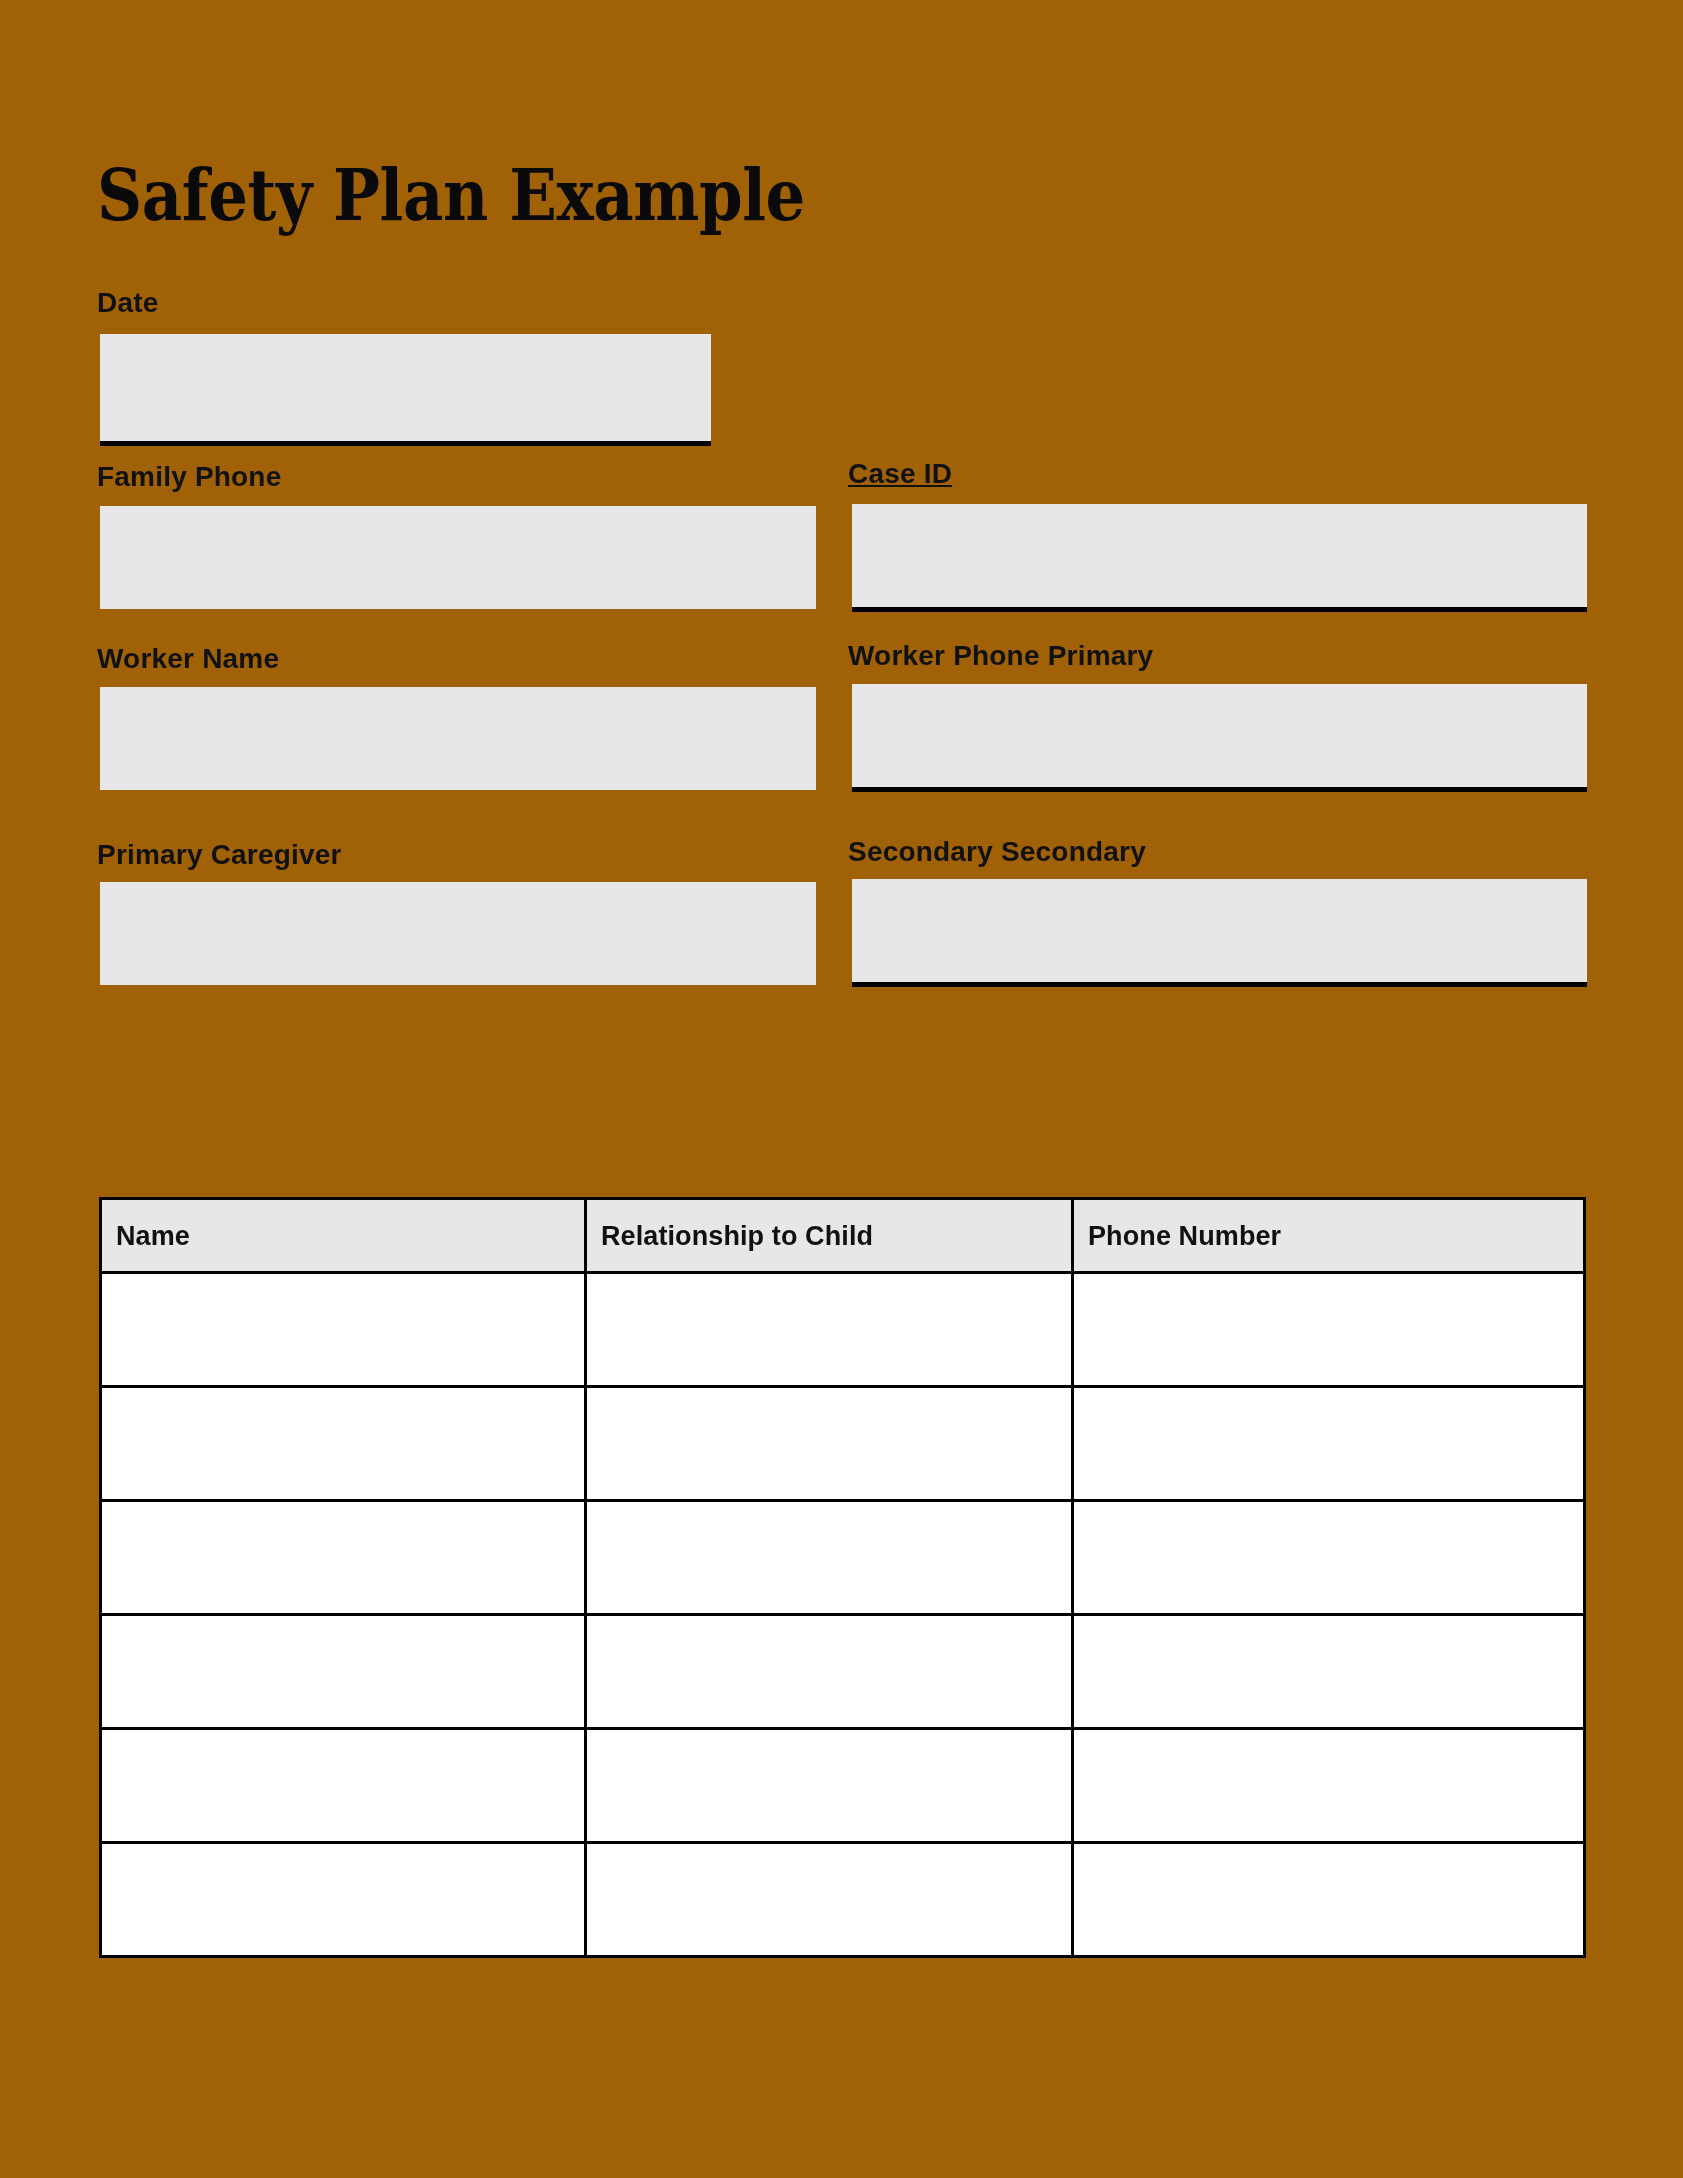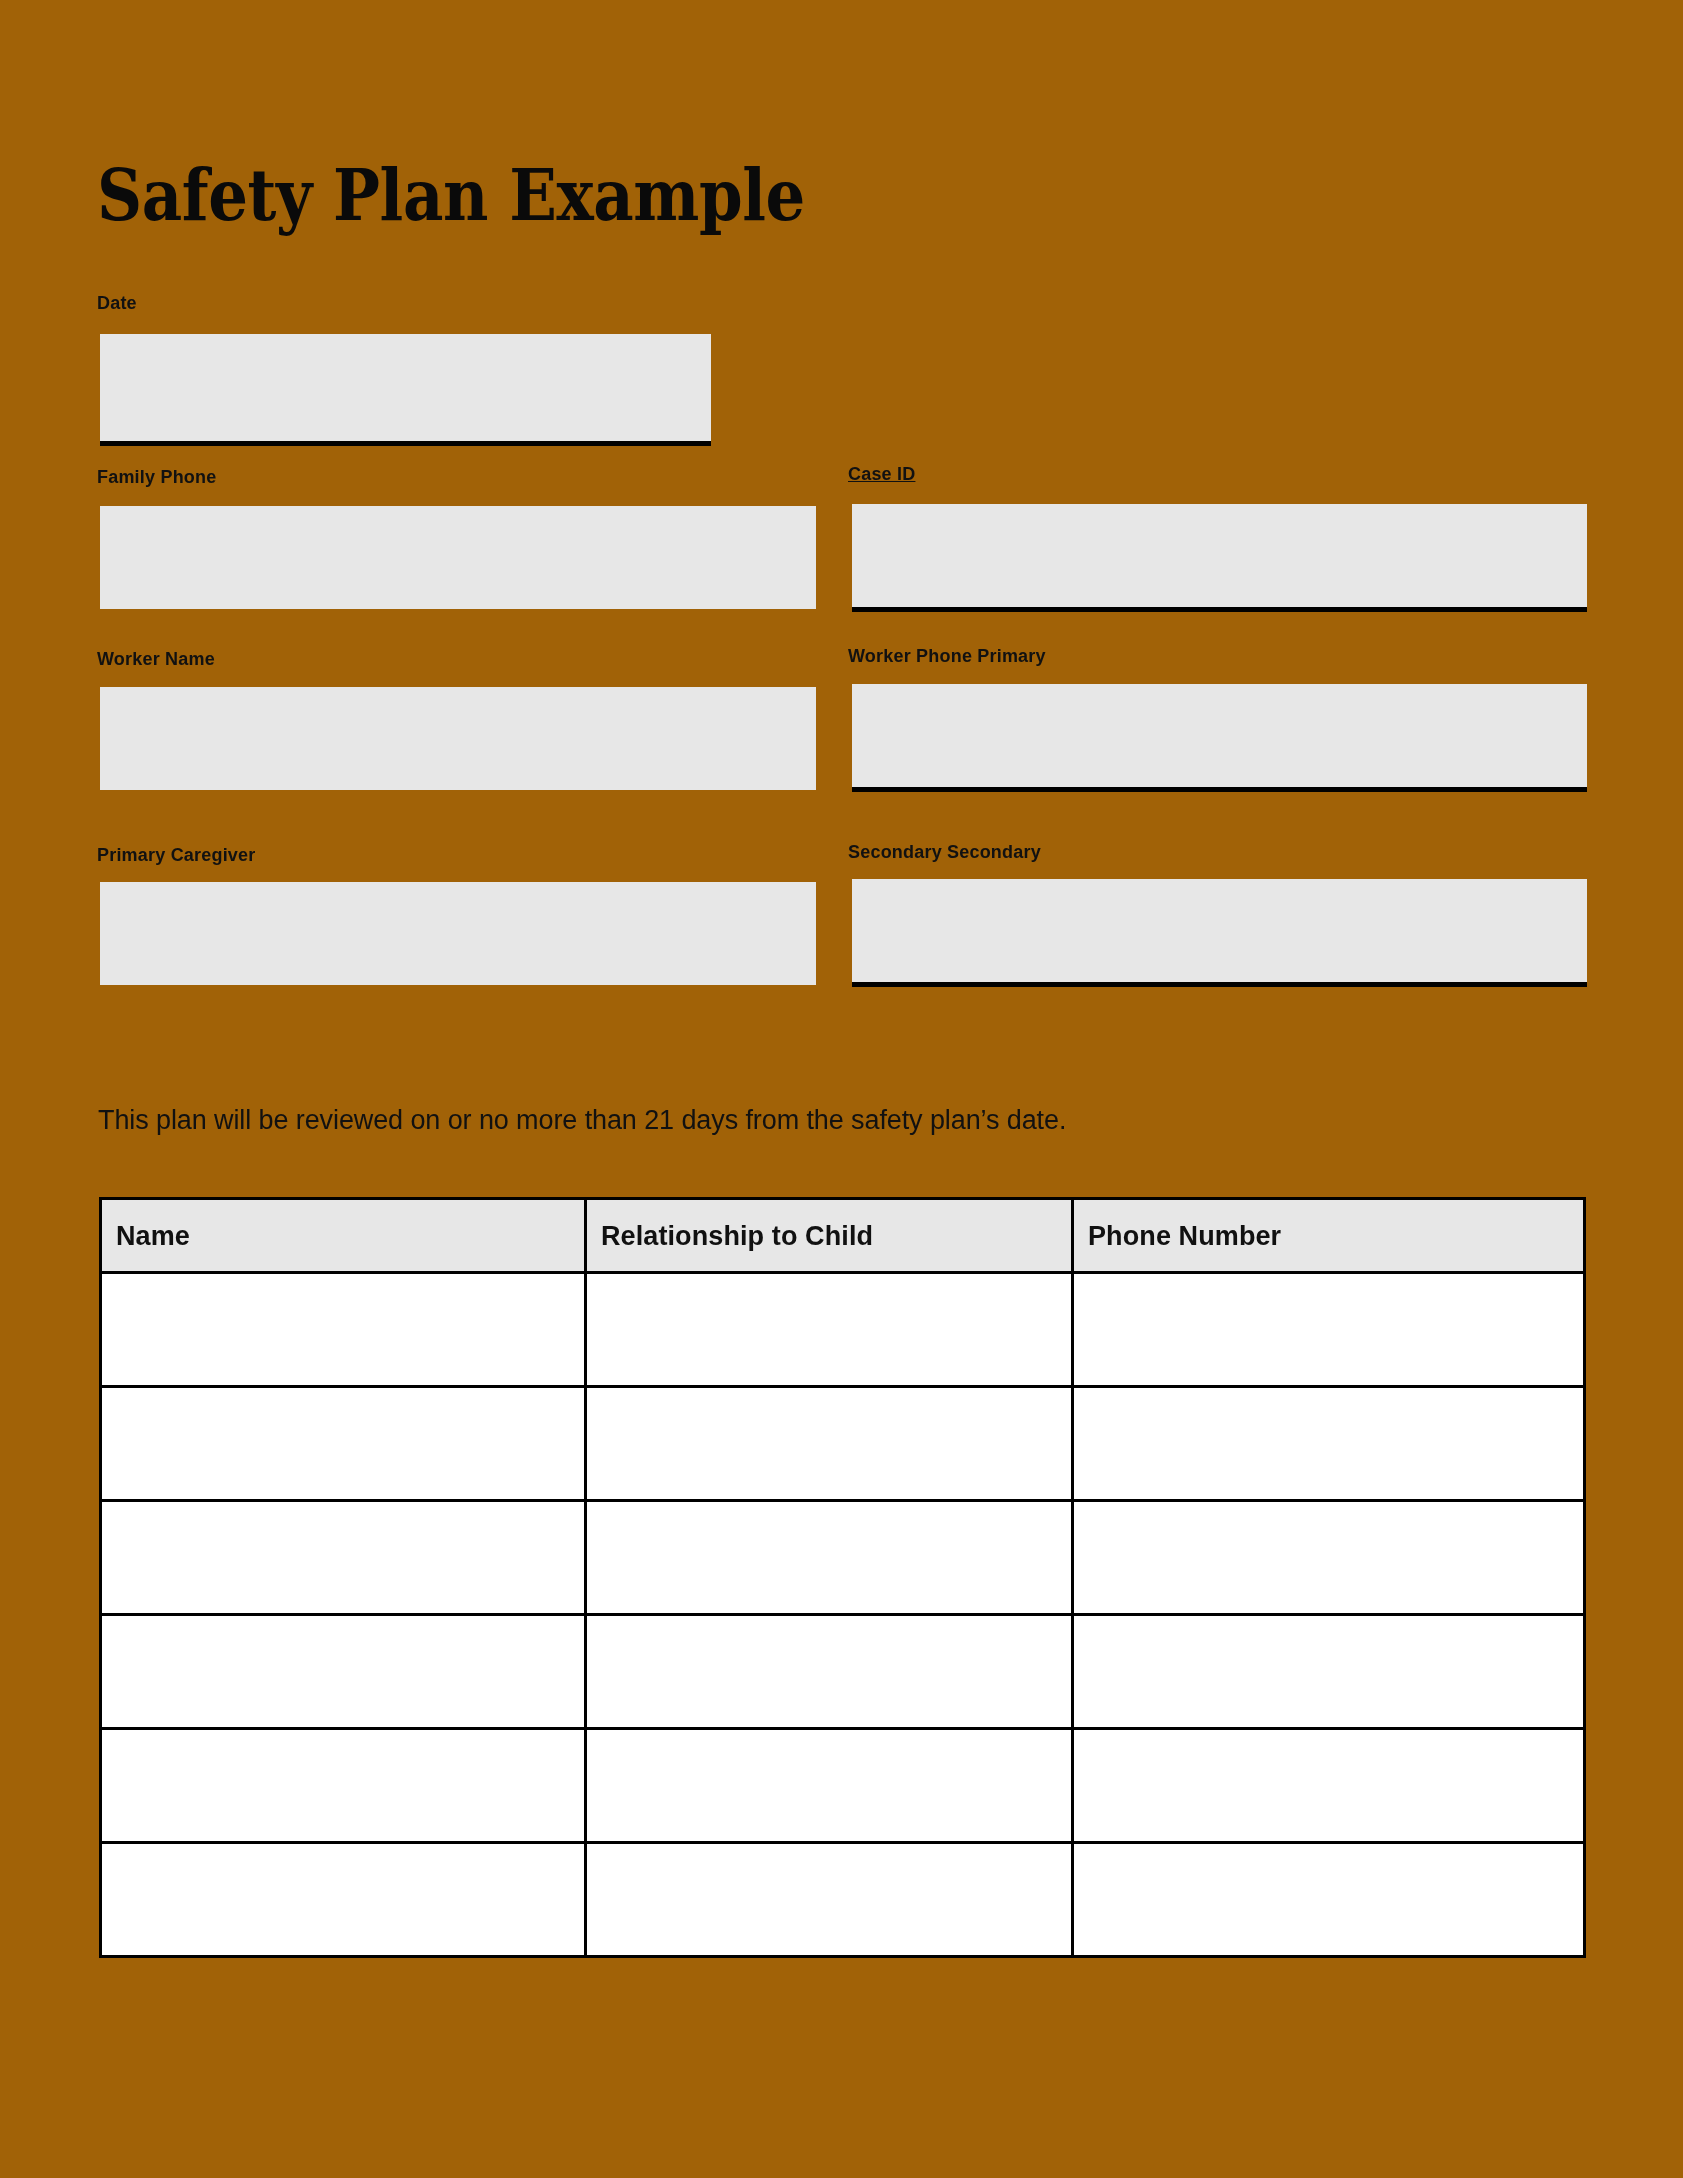--- a/index.html
+++ b/index.html
@@ -37,21 +37,21 @@
     color: #0a0a0a;
     transform: scaleX(0.88);
     transform-origin: left center;
     white-space: nowrap;
   }
 
   
   .field-label {
     font-family: "Liberation Sans", sans-serif;
     font-weight: 700;
-    font-size: 18px;
+    font-size: 28px;
     line-height: 30px;
     color: #111111;
     letter-spacing: 0.2px;
     white-space: nowrap;
   }
 
   
   .field-box {
     background: #e7e7e7;
     box-sizing: border-box;
@@ -201,21 +201,20 @@
 
   <div class="field-label grp-workerphone-label">Worker Phone Primary</div>
   <div class="field-box underlined grp-workerphone-box" title="Worker Phone Number"></div>
 
   <div class="field-label grp-primary-label">Primary Caregiver</div>
   <div class="field-box grp-primary-box" title="Primary Caregiver"></div>
 
   <div class="field-label grp-secondary-label">Secondary Secondary</div>
   <div class="field-box underlined grp-secondary-box" title="Secondary Caregiver"></div>
 
-  <p class="review-note">This plan will be reviewed on or no more than 21 days from the safety plan’s date.</p>
 
   <div class="contacts-table-wrap">
     <table class="contacts">
       <colgroup>
         <col class="c-name">
         <col class="c-rel">
         <col class="c-phone">
       </colgroup>
       <thead>
         <tr>

